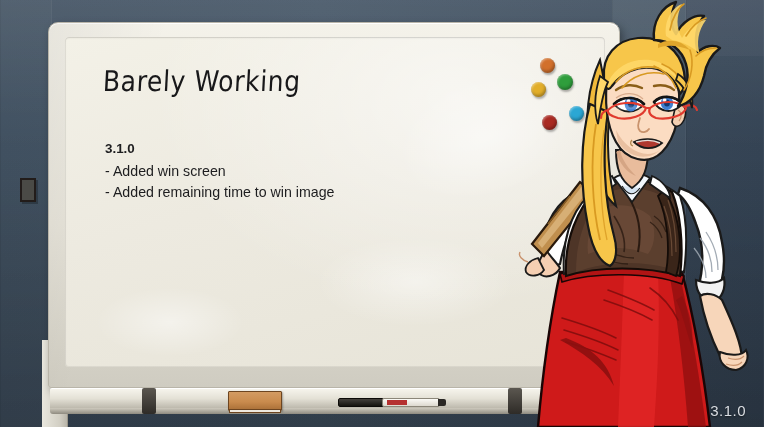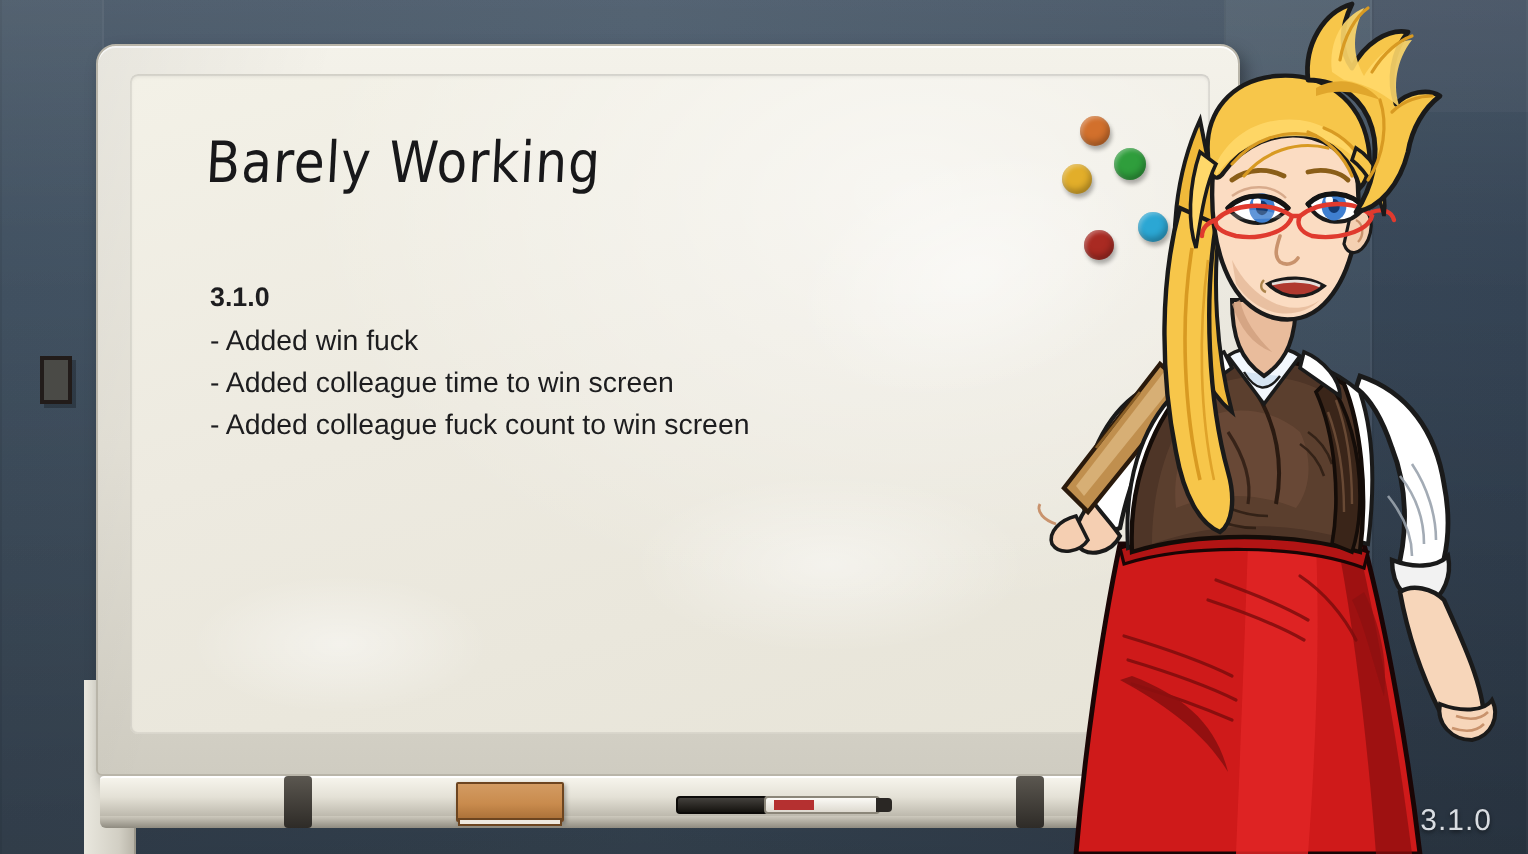--- a/index.html
+++ b/index.html
@@ -220,23 +220,22 @@
 
       <div class="board-surface">
         <div class="smudge sm1"></div>
         <div class="smudge sm2"></div>
         <div class="smudge sm3"></div>
 
         <div class="board-title">Barely Working</div>
 
         <div class="changelog">
           <span class="ver">3.1.0</span>
-          <span class="line">- Added win fuck</span>
-          <span class="line">- Added colleague time to win screen</span>
-          <span class="line">- Added colleague fuck count to win screen</span>
+          <span class="line">- Added win screen</span>
+          <span class="line">- Added remaining time to win image</span>
         </div>
       </div>
     </div>
 
     <div class="tray"></div>
     <div class="tray-lip"></div>
     <div class="tray-clip tc-l"></div>
     <div class="tray-clip tc-r"></div>
 
     <div class="eraser">

